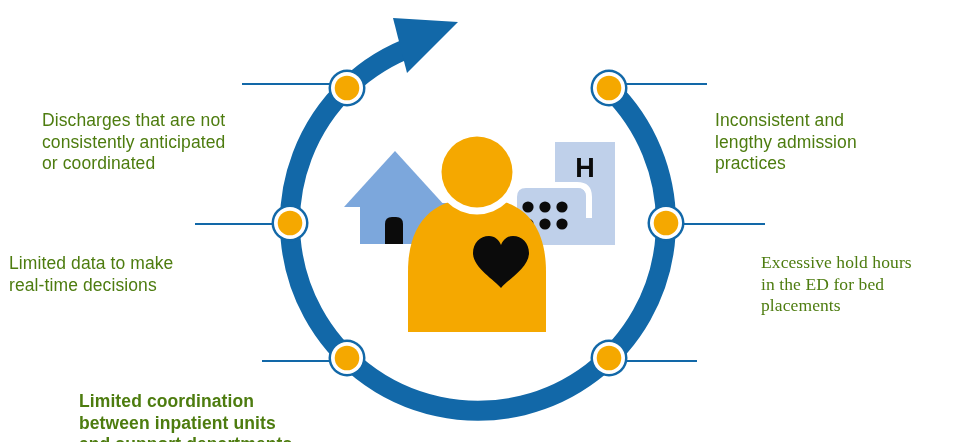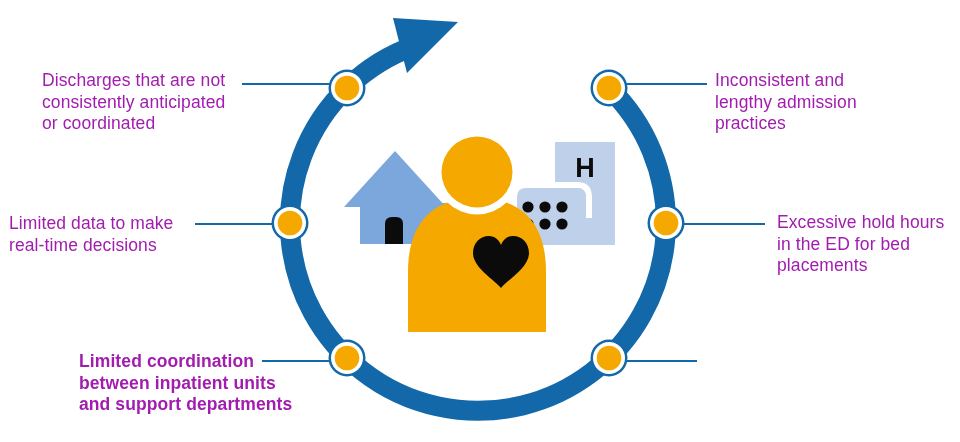--- a/index.html
+++ b/index.html
@@ -15,30 +15,31 @@
     overflow: hidden;
     font-family: "Liberation Sans", "DejaVu Sans", sans-serif;
   }
   .diagram-svg {
     position: absolute;
     left: 0;
     top: 0;
   }
   .cycle-label {
     position: absolute;
-    color: #a21caf;
+    color: #4d7c0f;
     font-size: 17.5px;
     line-height: 21.5px;
     white-space: pre-line;
     letter-spacing: 0.1px;
+    margin-top: 40px;
   }
   .label-tl { left: 42px;  top: 70px;  }
   .label-tr { left: 715px; top: 70px;  }
   .label-ml { left: 9px;   top: 213px; }
-  .label-mr { left: 777px; top: 212px; }
+  .label-mr { left: 761px; top: 212px; font-family: Liberation Serif, serif; }
   .label-bl { left: 79px;  top: 351px; font-weight: bold; }
   .label-br { left: 712px; top: 351px; }
 </style>
 </head>
 <body>
 
 <div class="canvas">
 
   <svg class="diagram-svg" width="960" height="442" viewBox="0 0 960 442">
 

